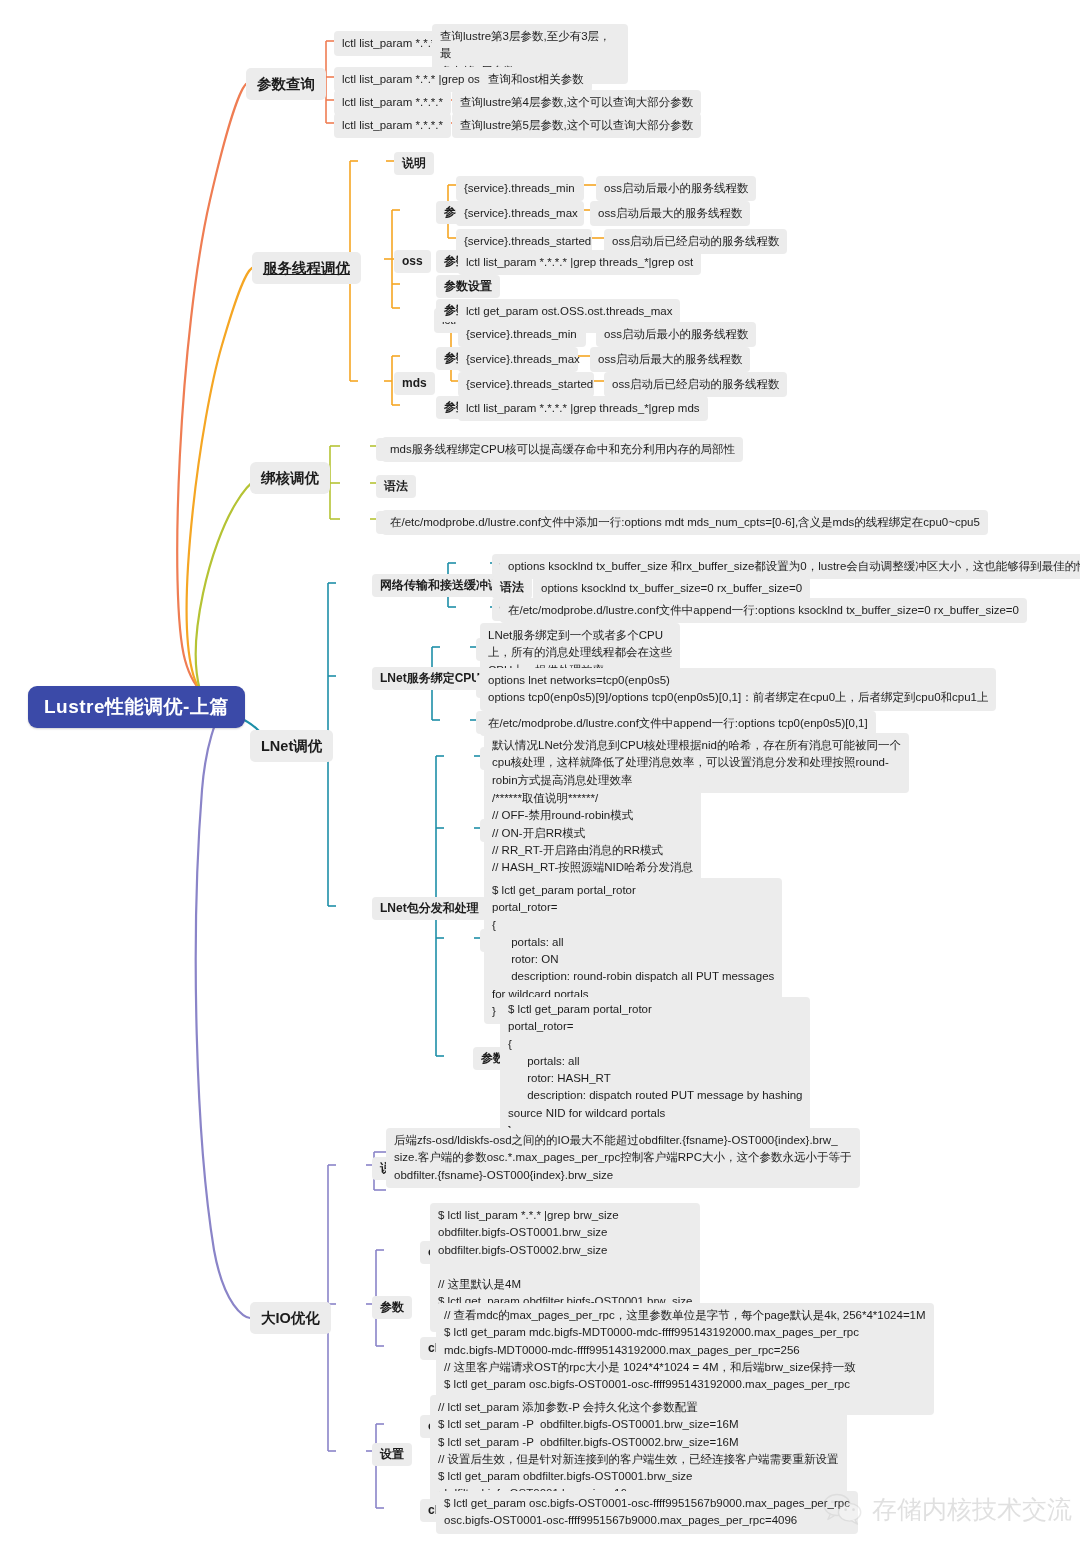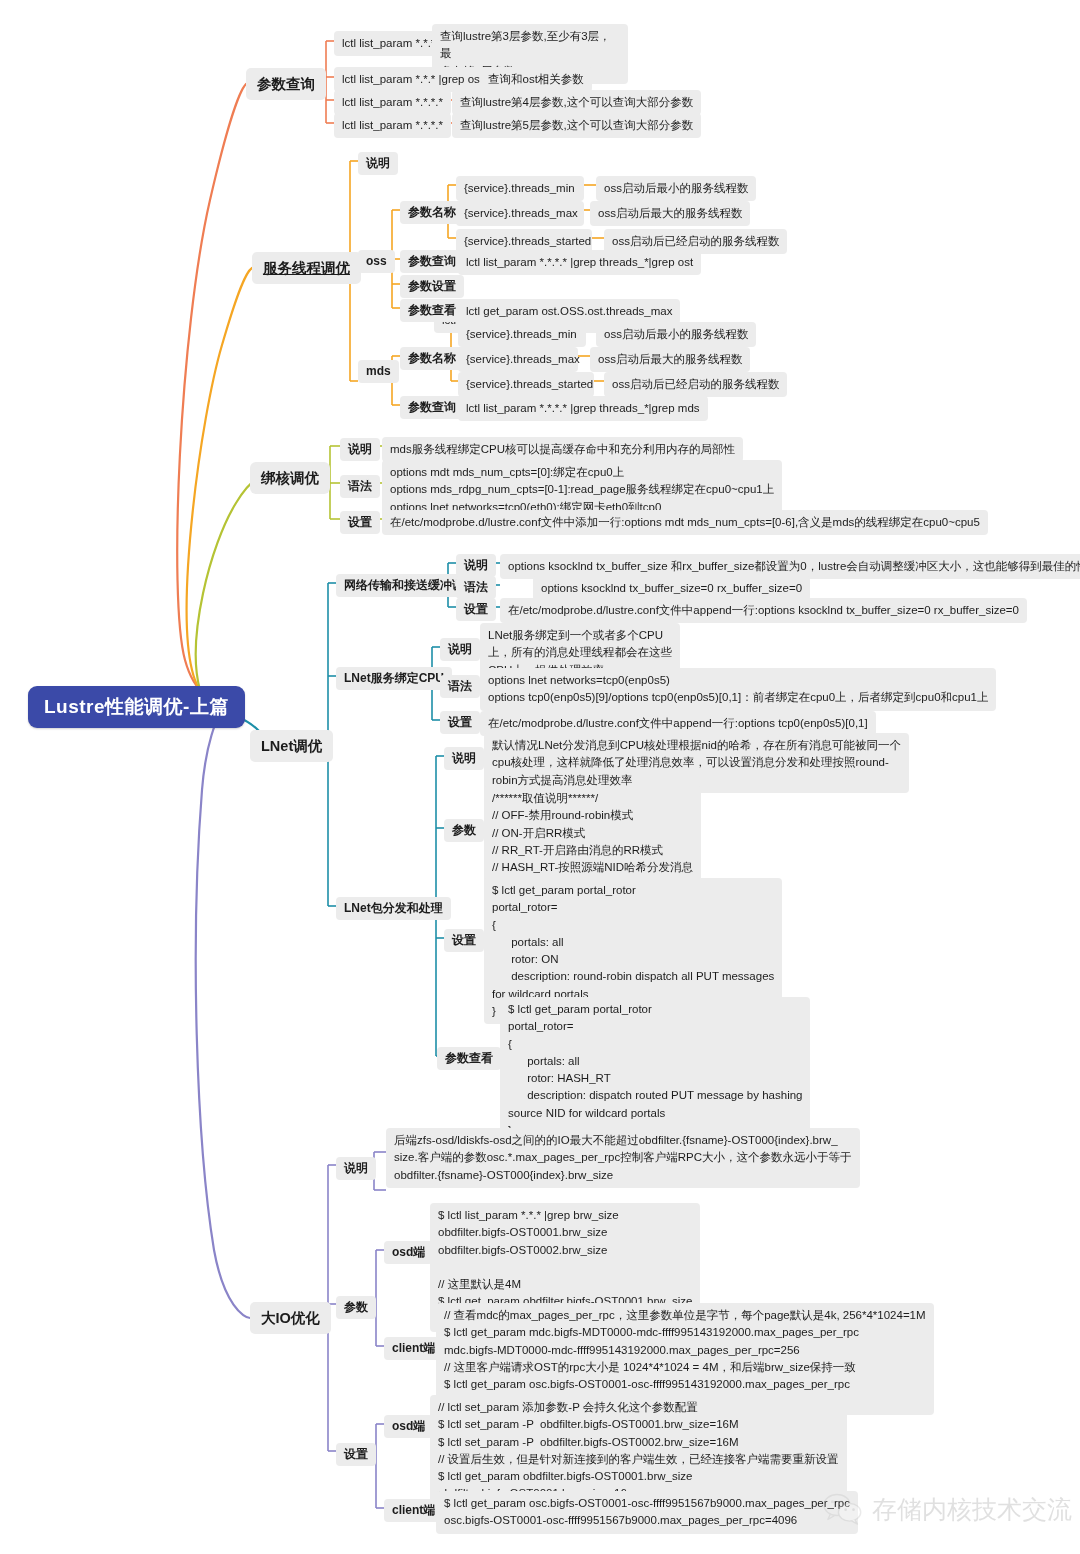--- a/index.html
+++ b/index.html
@@ -21,21 +21,21 @@
     box-shadow:0 1px 2px rgba(0,0,0,.18);
   }
   
   .lv1{
     background:#ececec;border-radius:5px;font-size:14.5px;font-weight:700;
     padding:7px 11px;line-height:1.25;color:#1c1c1c;
   }
   
   .lv2{
     background:#ececec;border-radius:4px;font-size:12px;font-weight:700;
-    padding:4px 8px;line-height:1.25;color:#1c1c1c;
+    padding:4px 8px;line-height:1.25;color:#1c1c1c;margin-left:36px;
   }
   
   .leaf{
     background:#ececec;border-radius:4px;font-size:11.5px;font-weight:400;
     padding:4px 8px;line-height:1.45;color:#1c1c1c;
   }
   .leaf.multi{line-height:1.5;}
 
   
   .watermark{
@@ -221,42 +221,39 @@
   <div class="node leaf" style="left:456px;top:229px;width:136px;">{service}.threads_started</div>
   <div class="node leaf" style="left:604px;top:229px;">oss启动后已经启动的服务线程数</div>
 
   <div class="node lv2" style="left:400px;top:250px;">参数查询</div>
   <div class="node leaf" style="left:458px;top:250px;">lctl list_param *.*.*.* |grep threads_*|grep ost</div>
   <div class="node lv2" style="left:400px;top:275px;">参数设置</div>
   <div class="node leaf" style="left:434px;top:275px;margin-top:33px;">lctl set_param ost.OSS.ost.threads_max 65</div>
   <div class="node lv2" style="left:400px;top:299px;">参数查看</div>
   <div class="node leaf" style="left:458px;top:299px;">lctl get_param ost.OSS.ost.threads_max</div>
 
-  <div class="node lv2" style="left:358px;top:360px;">mds</div>
+  <div class="node lv2" style="left:358px;top:372px;">mds</div>
   <div class="node lv2" style="left:400px;top:347px;">参数名称</div>
 
   <div class="node leaf" style="left:458px;top:322px;width:128px;">{service}.threads_min</div>
   <div class="node leaf" style="left:596px;top:322px;">oss启动后最小的服务线程数</div>
   <div class="node leaf" style="left:458px;top:347px;width:120px;">{service}.threads_max</div>
   <div class="node leaf" style="left:590px;top:347px;">oss启动后最大的服务线程数</div>
   <div class="node leaf" style="left:458px;top:372px;width:136px;">{service}.threads_started</div>
   <div class="node leaf" style="left:604px;top:372px;">oss启动后已经启动的服务线程数</div>
 
   <div class="node lv2" style="left:400px;top:396px;">参数查询</div>
   <div class="node leaf" style="left:458px;top:396px;">lctl list_param *.*.*.* |grep threads_*|grep mds</div>
 
   <div class="node lv1" style="left:250px;top:462px;border-radius:6px;">绑核调优</div>
 
   <div class="node lv2" style="left:340px;top:438px;">说明</div>
   <div class="node leaf" style="left:382px;top:437px;">mds服务线程绑定CPU核可以提高缓存命中和充分利用内存的局部性</div>
 
   <div class="node lv2" style="left:340px;top:475px;">语法</div>
-  <div class="node leaf multi" style="left:382px;top:460px;">options mdt mds_num_cpts=[0]:绑定在cpu0上
-options mds_rdpg_num_cpts=[0-1]:read_page服务线程绑定在cpu0~cpu1上
-options lnet networks=tcp0(eth0):绑定网卡eth0到tcp0</div>
 
   <div class="node lv2" style="left:340px;top:511px;">设置</div>
   <div class="node leaf" style="left:382px;top:510px;">在/etc/modprobe.d/lustre.conf文件中添加一行:options mdt mds_num_cpts=[0-6],含义是mds的线程绑定在cpu0~cpu5</div>
 
   <div class="node lv1" style="left:250px;top:730px;">LNet调优</div>
 
   <div class="node lv2" style="left:336px;top:574px;">网络传输和接送缓冲调优</div>
   <div class="node lv2" style="left:456px;top:554px;">说明</div>
   <div class="node leaf" style="left:500px;top:554px;">options ksocklnd tx_buffer_size 和rx_buffer_size都设置为0，lustre会自动调整缓冲区大小，这也能够得到最佳的性能</div>
   <div class="node lv2" style="left:456px;top:576px;">语法</div>

